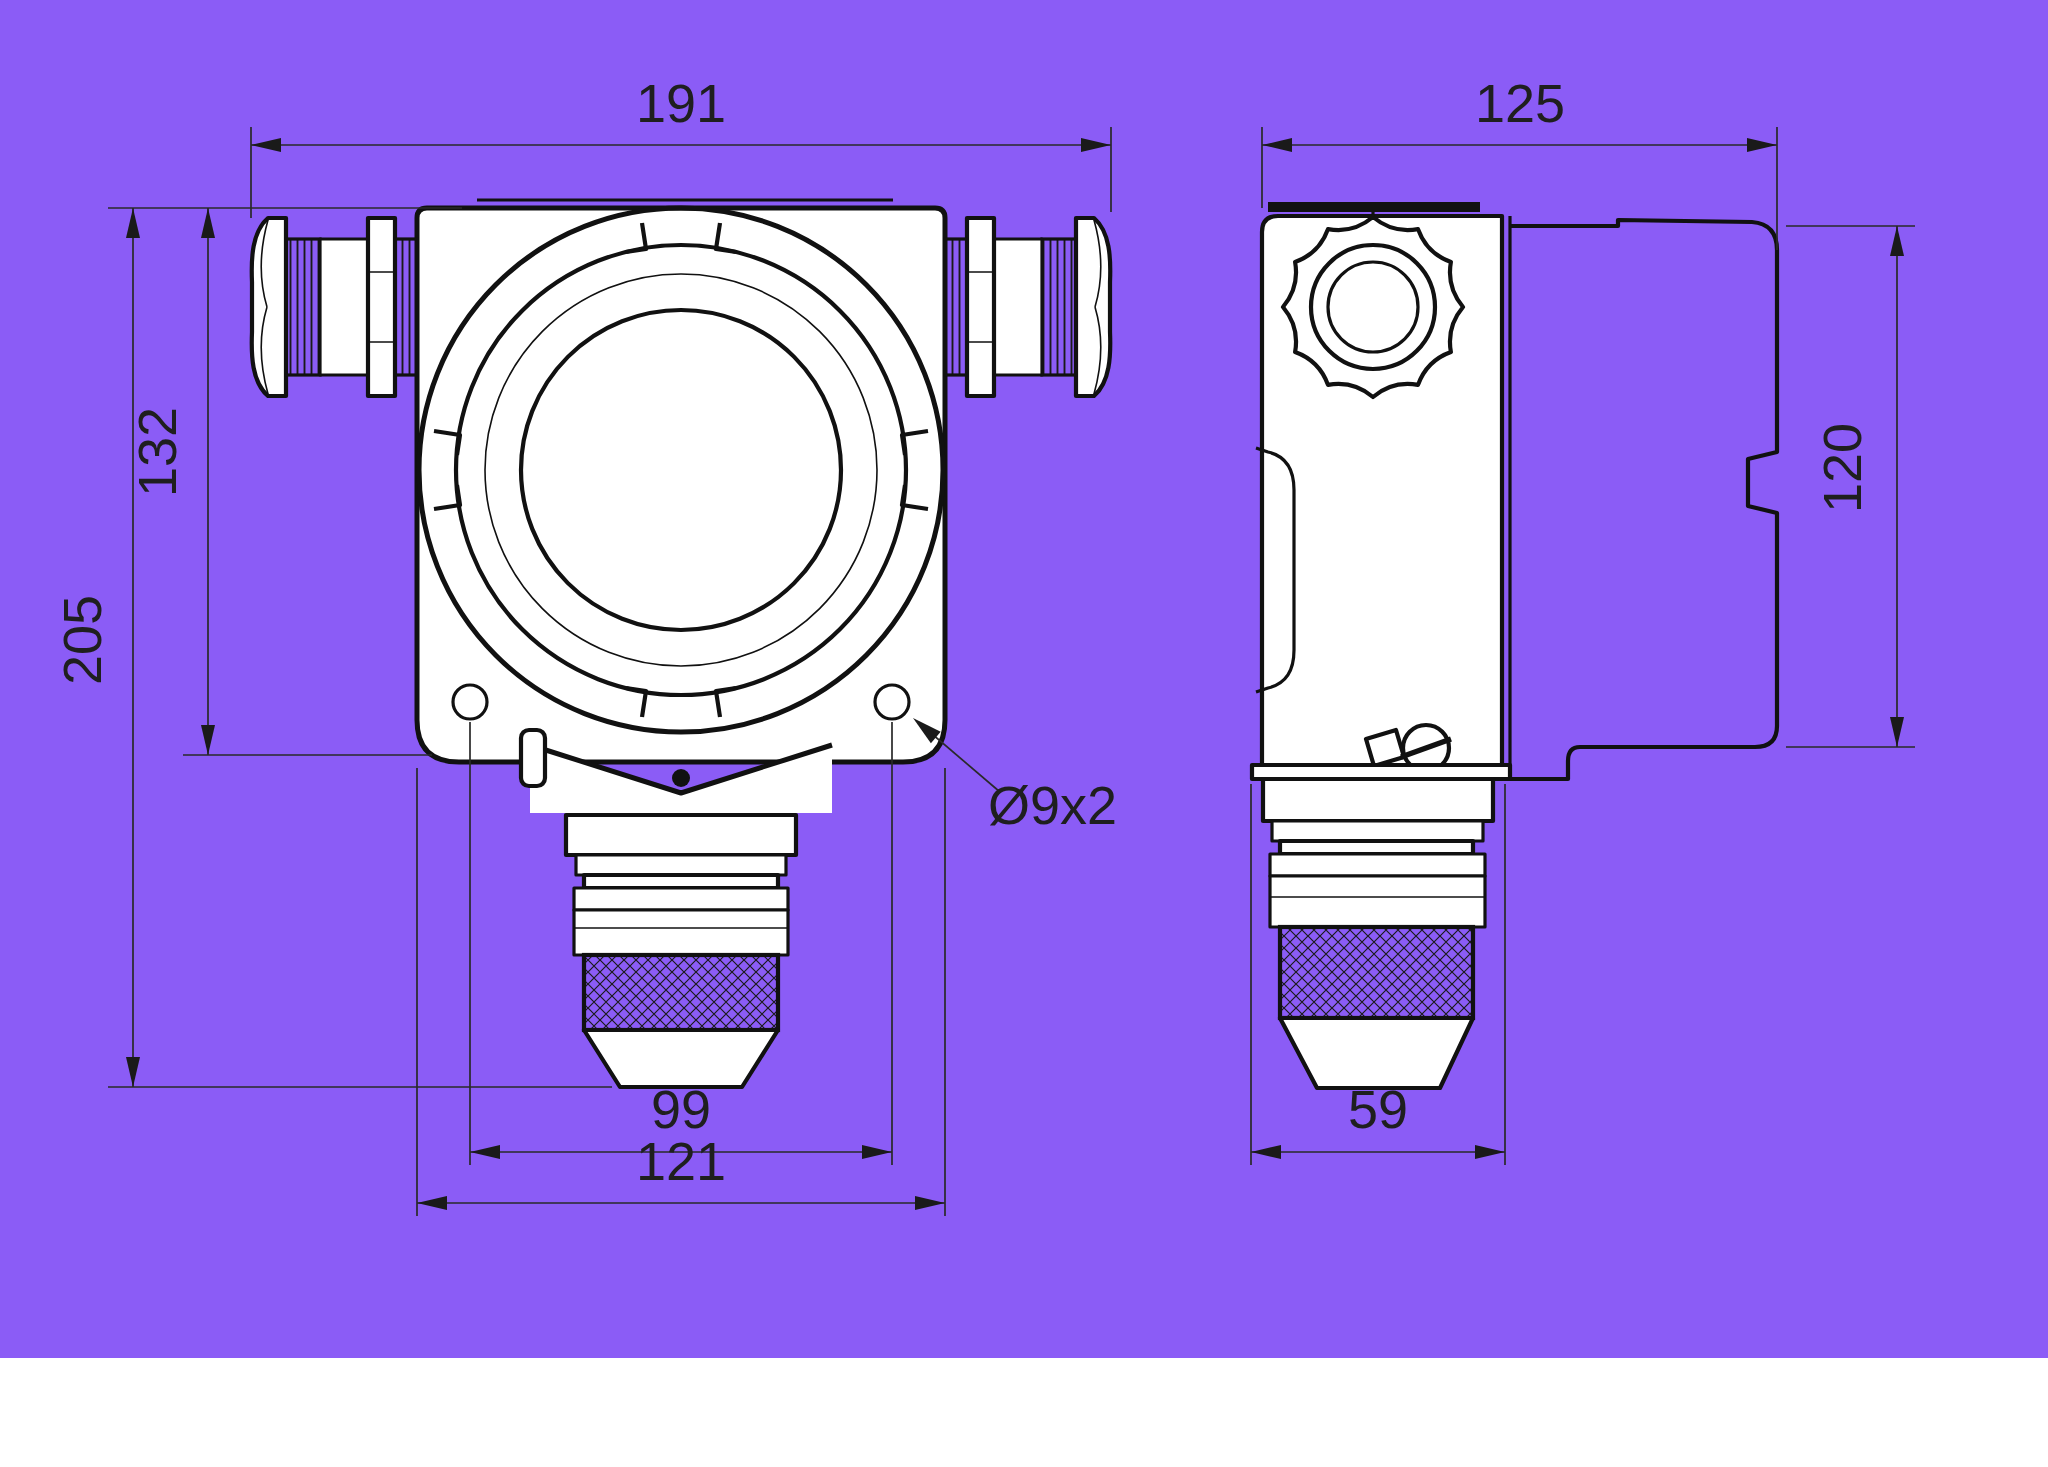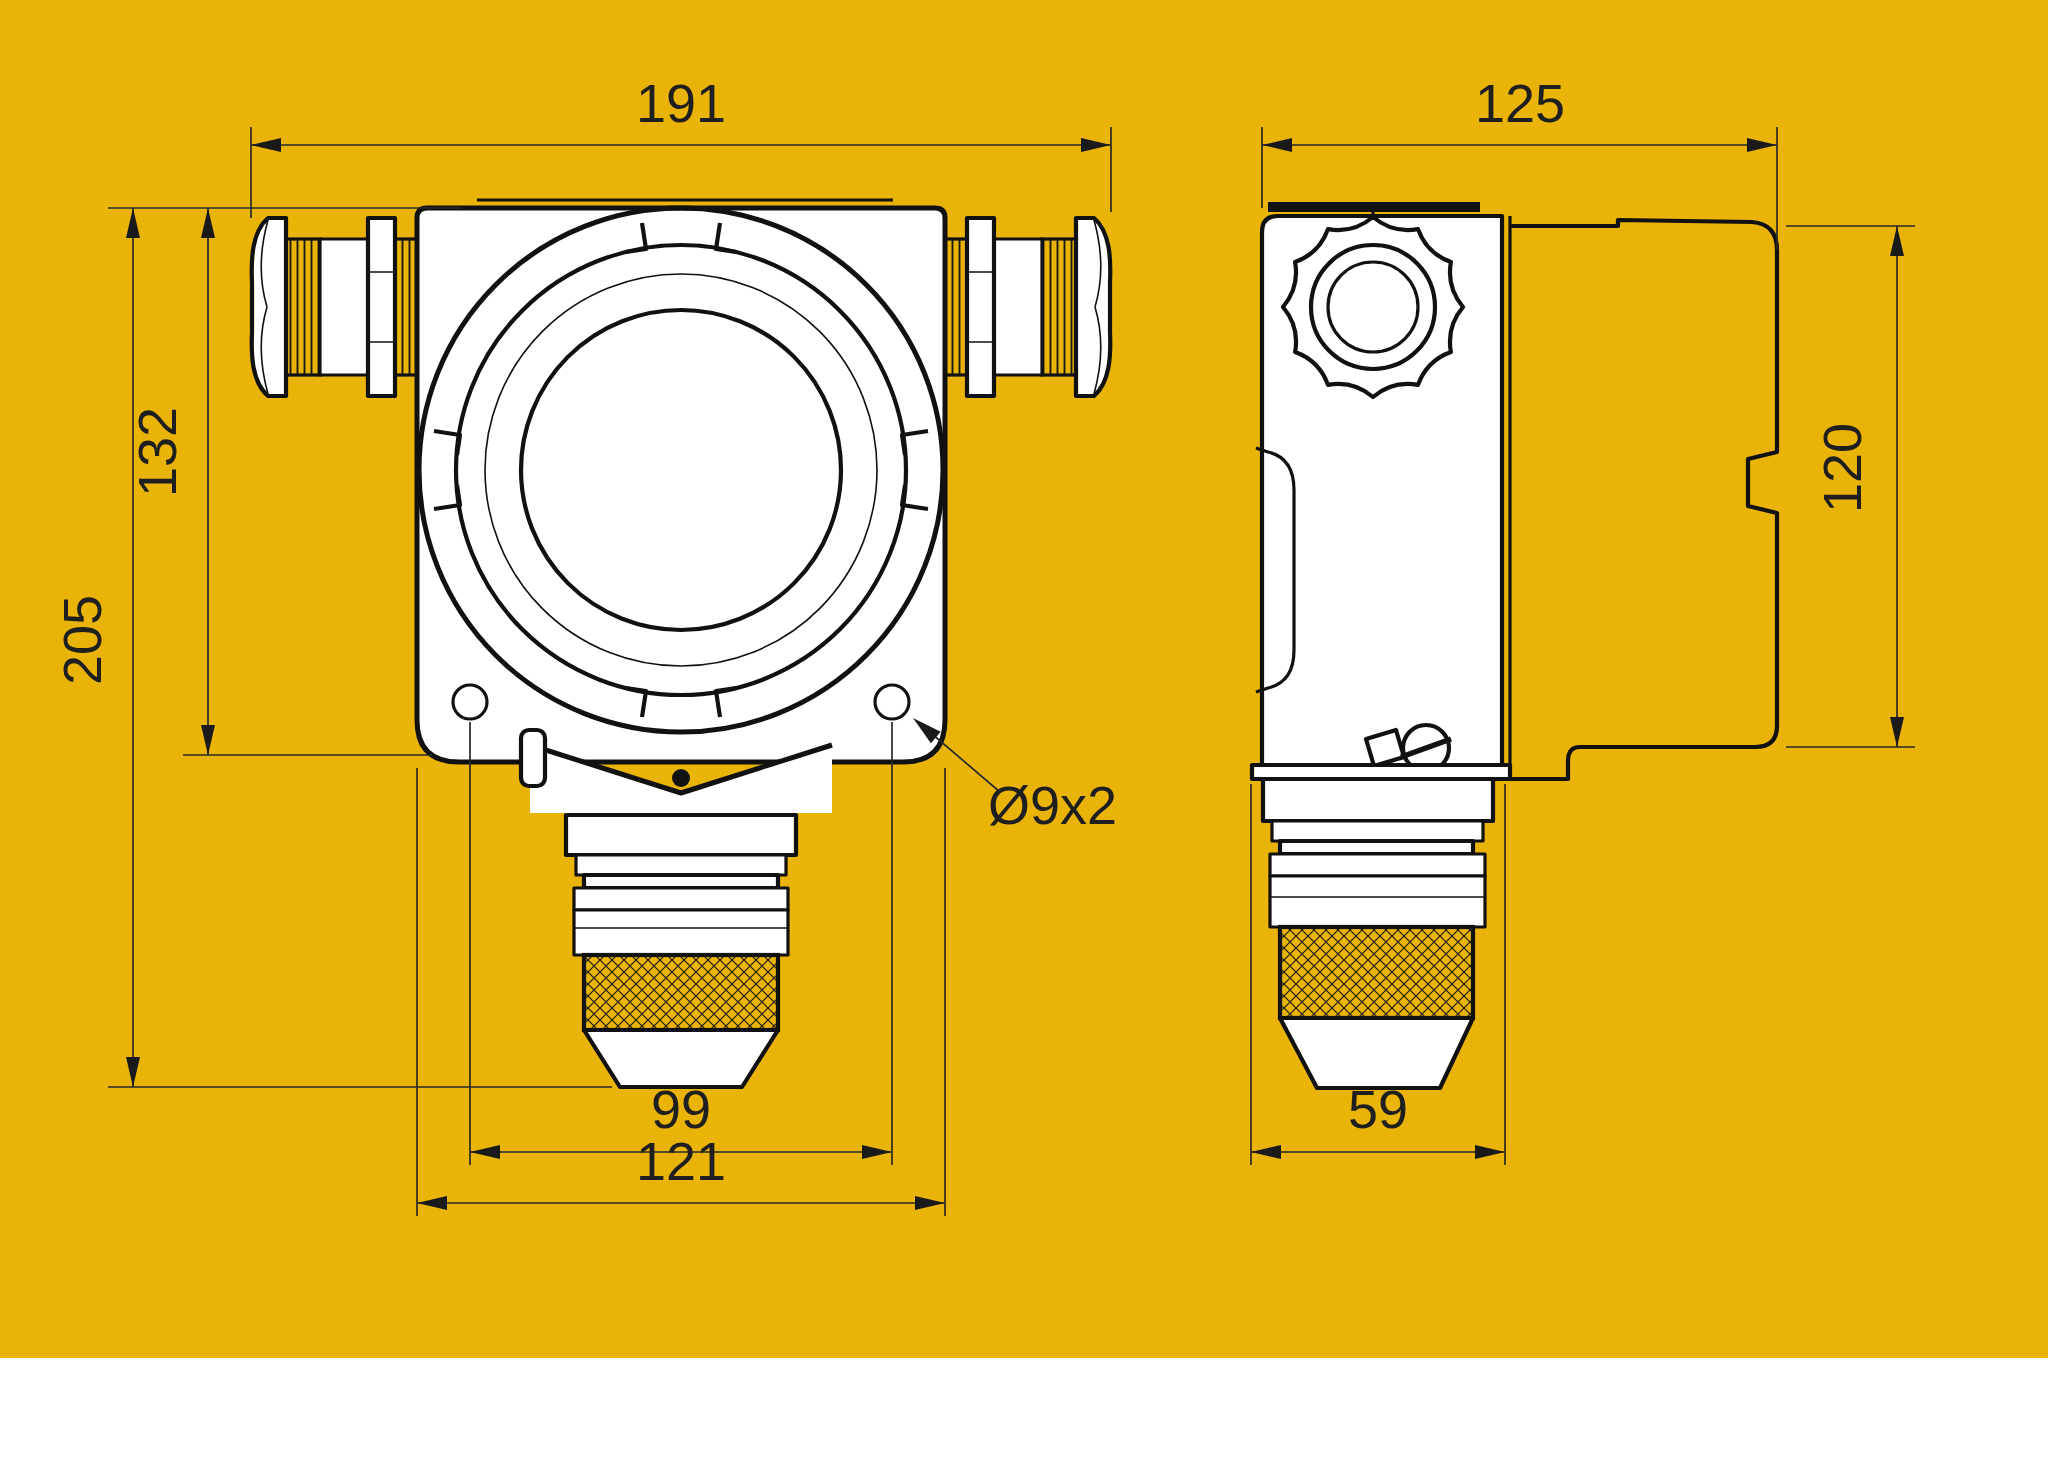--- a/index.html
+++ b/index.html
@@ -1,16 +1,16 @@
 <!DOCTYPE html>
 <html><head>
 <meta charset="utf-8">
 <style>
   html,body{margin:0;padding:0;background:#ffffff;}
-  .canvas{position:relative;width:2048px;height:1358px;background:#eab308;overflow:hidden;
+  .canvas{position:relative;width:2048px;height:1358px;background:#8b5cf6;overflow:hidden;
           font-family:"Liberation Sans", sans-serif;}
   svg{position:absolute;left:0;top:0;}
   svg text{fill:#1f1f1f;font-family:"Liberation Sans", sans-serif;font-size:54px;}
   .outline{fill:#ffffff;stroke:#111111;stroke-width:5;stroke-linejoin:round;}
   .outline-none{fill:none;stroke:#111111;stroke-width:5;stroke-linejoin:round;}
   .med{fill:#ffffff;stroke:#111111;stroke-width:3.2;stroke-linejoin:round;}
   .med-none{fill:none;stroke:#111111;stroke-width:3.2;stroke-linejoin:round;}
   .bold4{fill:#ffffff;stroke:#111111;stroke-width:4.2;stroke-linejoin:round;}
   .bold4-none{fill:none;stroke:#111111;stroke-width:4.2;stroke-linejoin:round;}
   .thin{fill:none;stroke:#111111;stroke-width:1.6;}

